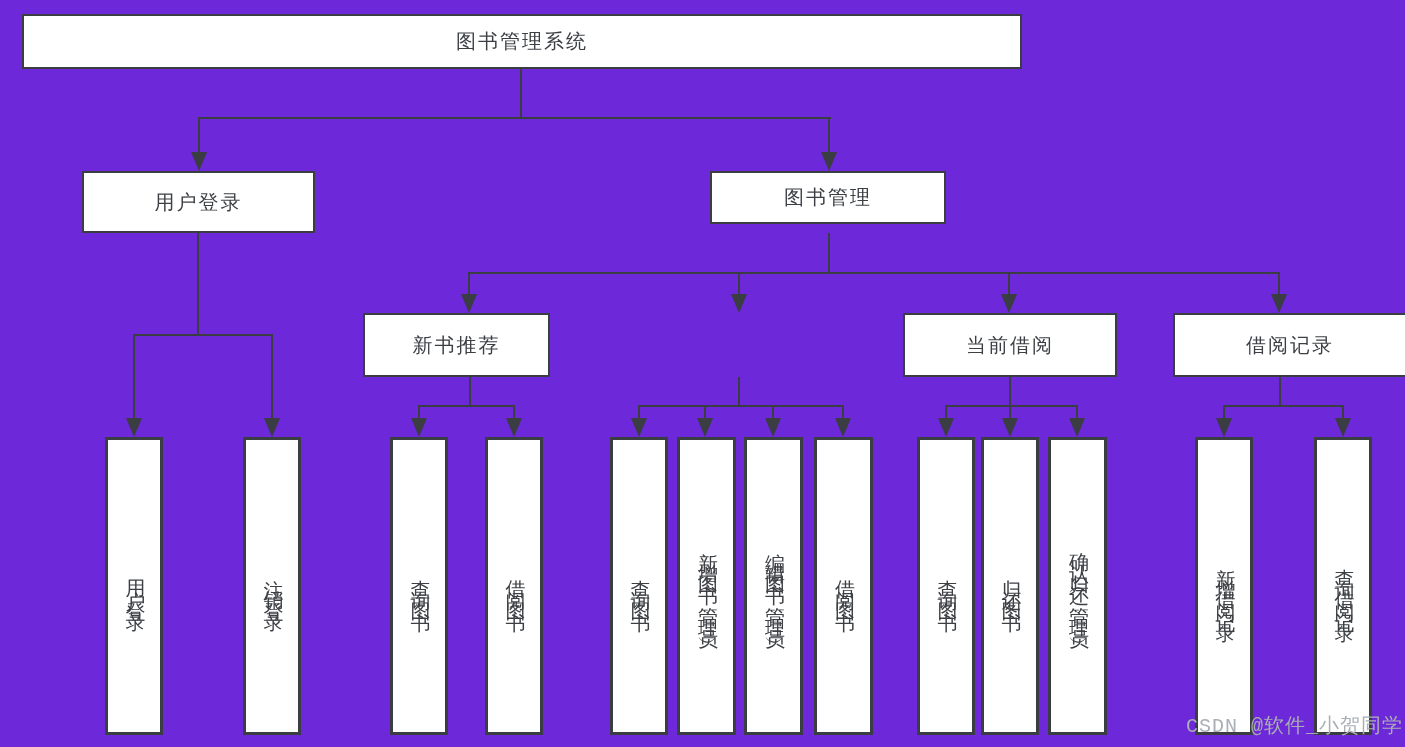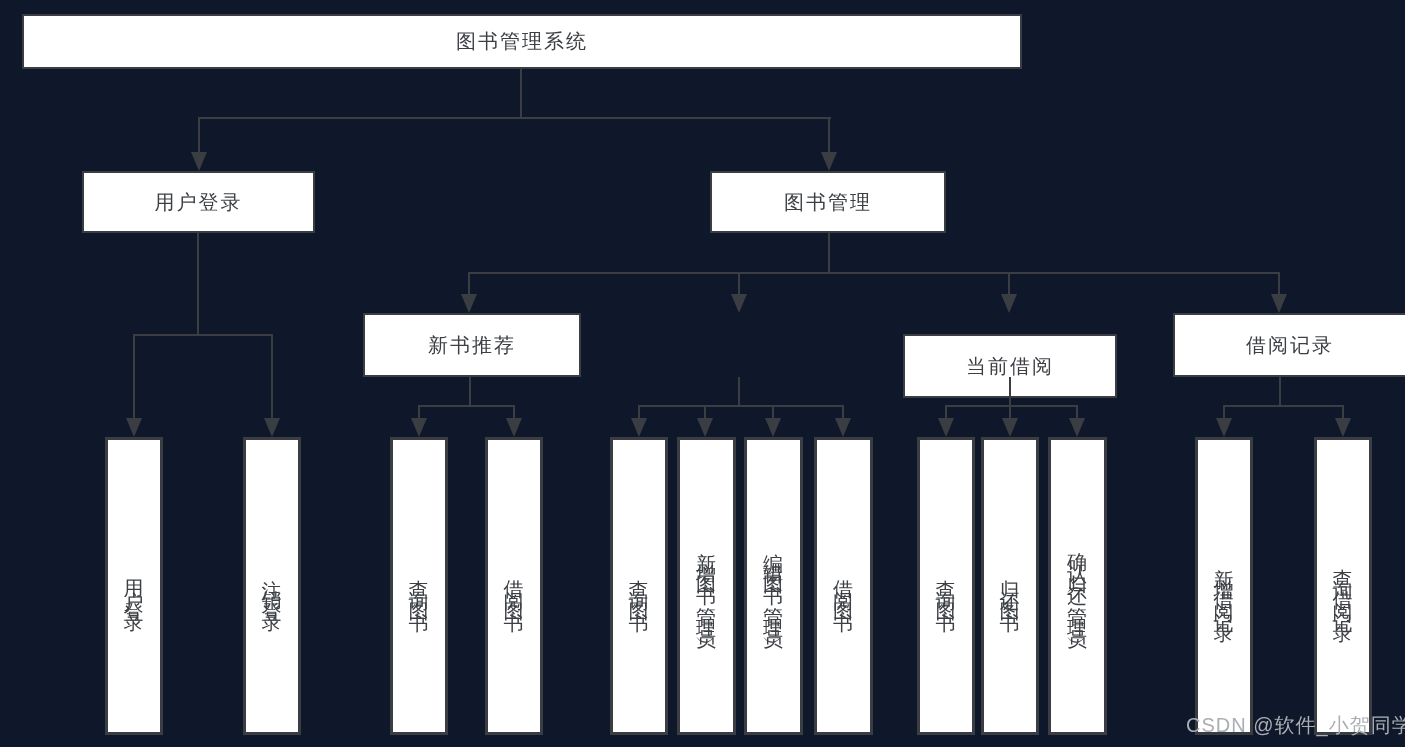--- a/index.html
+++ b/index.html
@@ -33,37 +33,37 @@
     border-top:19px solid var(--line);
   }
   .watermark{
     position:absolute;left:1186px;top:712px;
     font-size:20px;color:#aaaeb5;letter-spacing:1px;white-space:nowrap;
   }
 </style>
 </head>
 <body>
 
-<div id="stage" style="--line: #3a3d41; --text: #3c3f43; background: #0f172a;">
+<div id="stage" style="--line: #3a3d41; --text: #3c3f43; background: #6d28d9; font-family: Liberation Mono, monospace;">
 
   <div class="box" style="left:22px;top:14px;width:1000px;height:55px;">
     <span>图书管理系统</span>
   </div>
 
   <div class="vline" style="left:520px;top:69px;height:49px;"></div>
   <div class="hline" style="left:198px;top:117px;width:633px;"></div>
   <div class="vline" style="left:198px;top:117px;height:36px;"></div>
   <div class="arrow" style="left:191px;top:152px;"></div>
   <div class="vline" style="left:828px;top:117px;height:36px;"></div>
   <div class="arrow" style="left:821px;top:152px;"></div>
 
   <div class="box" style="left:82px;top:171px;width:233px;height:62px;">
     <span>用户登录</span>
   </div>
-  <div class="box" style="left:710px;top:171px;width:236px;height:62px;">
+  <div class="box" style="left:710px;top:171px;width:236px;height:53px;">
     <span>图书管理</span>
   </div>
 
   <div class="vline" style="left:197px;top:233px;height:103px;"></div>
   <div class="hline" style="left:133px;top:334px;width:140px;"></div>
   <div class="vline" style="left:133px;top:334px;height:86px;"></div>
   <div class="arrow" style="left:126px;top:418px;"></div>
   <div class="vline" style="left:271px;top:334px;height:86px;"></div>
   <div class="arrow" style="left:264px;top:418px;"></div>
 
@@ -71,24 +71,24 @@
   <div class="hline" style="left:468px;top:272px;width:812px;"></div>
   <div class="vline" style="left:468px;top:272px;height:24px;"></div>
   <div class="arrow" style="left:461px;top:294px;"></div>
   <div class="vline" style="left:738px;top:272px;height:24px;"></div>
   <div class="arrow" style="left:731px;top:294px;"></div>
   <div class="vline" style="left:1008px;top:272px;height:24px;"></div>
   <div class="arrow" style="left:1001px;top:294px;"></div>
   <div class="vline" style="left:1278px;top:272px;height:24px;"></div>
   <div class="arrow" style="left:1271px;top:294px;"></div>
 
-  <div class="box" style="left:363px;top:313px;width:218px;height:64px;">
+  <div class="box" style="left:363px;top:313px;width:187px;height:64px;">
     <span>新书推荐</span>
   </div>
-  <div class="box" style="left:903px;top:313px;width:214px;height:64px;margin-top:21px;">
+  <div class="box" style="left:903px;top:313px;width:214px;height:64px;">
     <span>当前借阅</span>
   </div>
   <div class="box" style="left:1173px;top:313px;width:234px;height:64px;">
     <span>借阅记录</span>
   </div>
 
   <div class="vline" style="left:469px;top:377px;height:30px;"></div>
   <div class="hline" style="left:418px;top:405px;width:97px;"></div>
   <div class="vline" style="left:418px;top:405px;height:15px;"></div>
   <div class="arrow" style="left:411px;top:418px;"></div>

